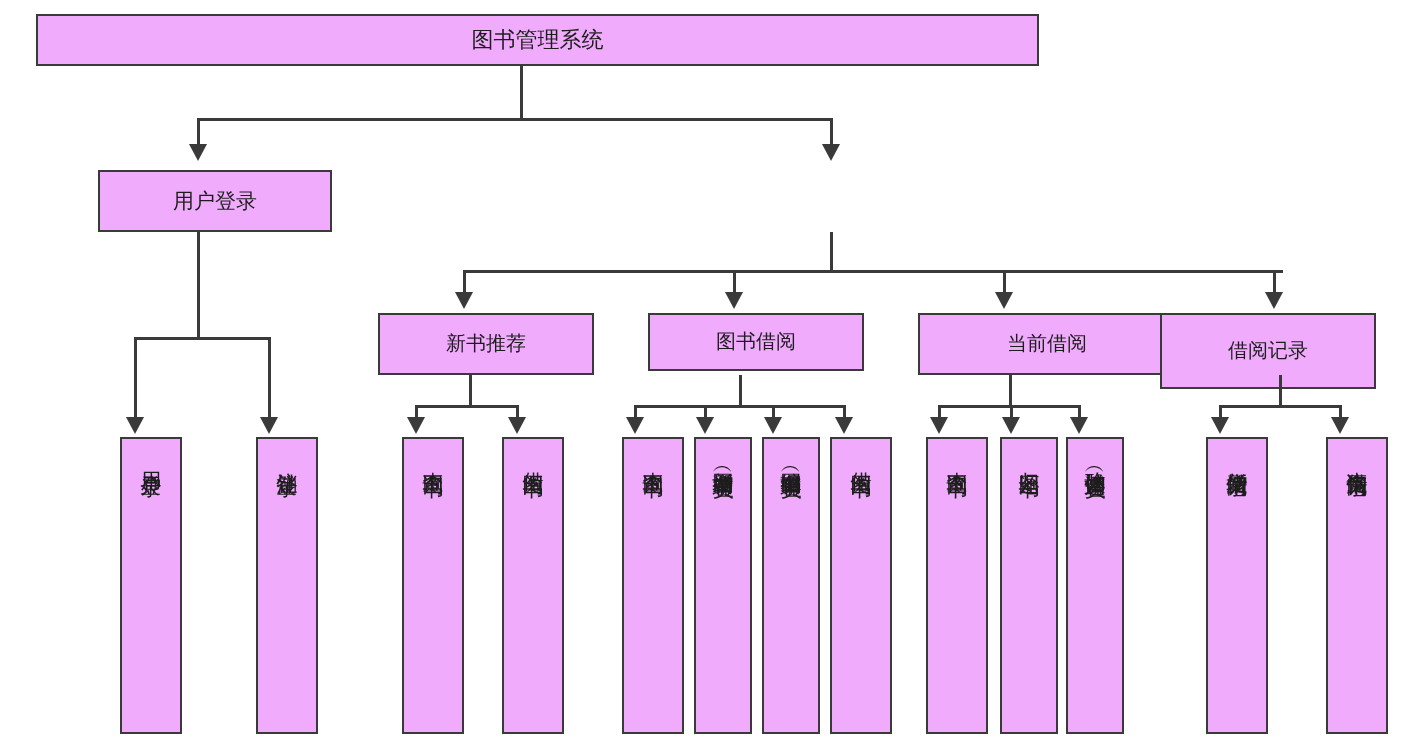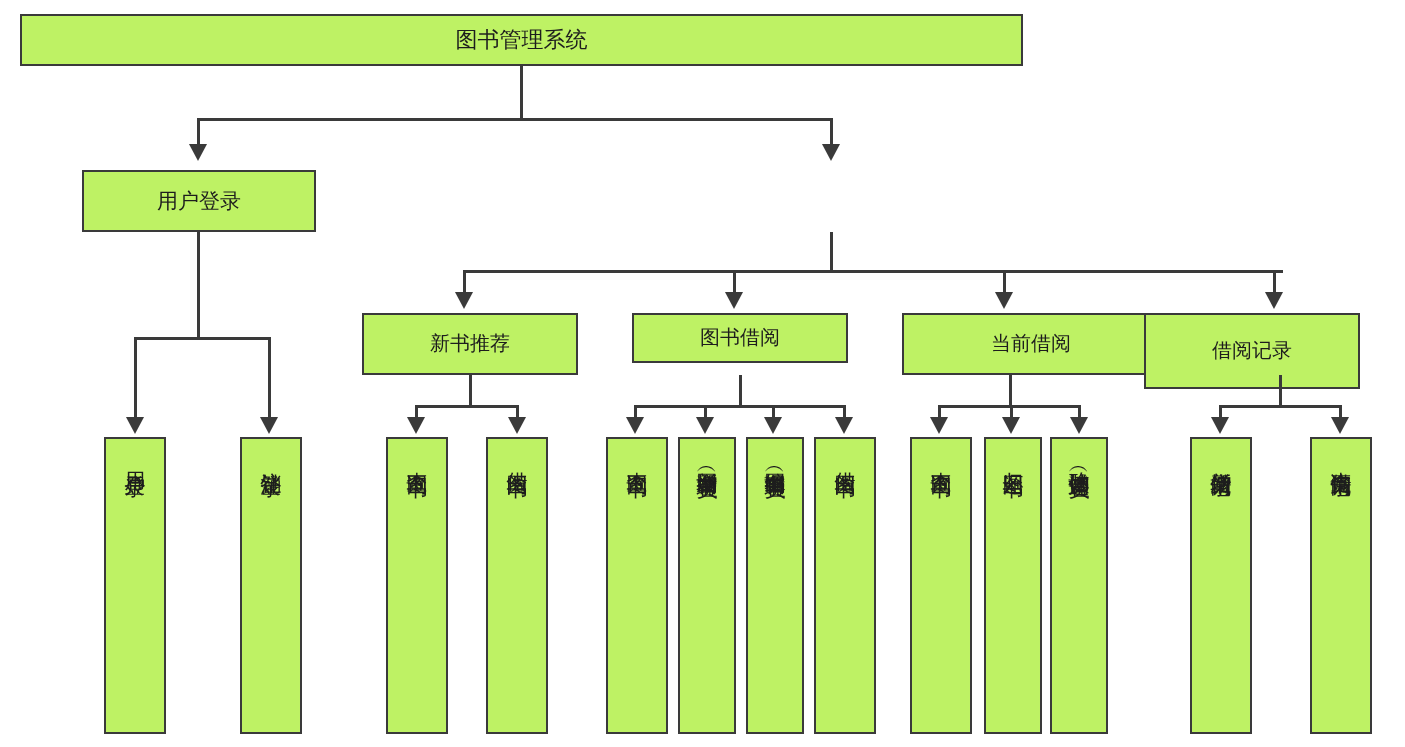--- a/index.html
+++ b/index.html
@@ -11,28 +11,29 @@
     position:relative;
     width:1405px;
     height:747px;
     background:#ffffff;
     overflow:hidden;
   }
   
   .node{
     position:absolute;
     box-sizing:border-box;
-    background:#bef264;
+    background:#f0abfc;
     border:2.5px solid #3a3a3a;
     display:flex;
     align-items:center;
     justify-content:center;
     color:#1d1d1d;
     line-height:1.18;
     text-align:center;
+    margin-left:16px;
   }
   .node.root{
     font-size:22px;
   }
   .node.lvl2{
     font-size:21px;
   }
   .node.lvl3{
     font-size:20px;
   }
@@ -115,21 +116,21 @@
   <div class="vline" style="left:733px;top:270px;height:24px;"></div>
   <div class="arrow" style="left:725px;top:292px;"></div>
   <div class="vline" style="left:1003px;top:270px;height:24px;"></div>
   <div class="arrow" style="left:995px;top:292px;"></div>
   <div class="vline" style="left:1273px;top:270px;height:24px;"></div>
   <div class="arrow" style="left:1265px;top:292px;"></div>
 
   <div class="node lvl3" style="left:362px;top:313px;width:216px;height:62px;">
     <span>新书推荐</span>
   </div>
-  <div class="node lvl3" style="left:632px;top:313px;width:216px;height:50px;">
+  <div class="node lvl3" style="left:632px;top:313px;width:216px;height:58px;">
     <span>图书借阅</span>
   </div>
   <div class="node lvl3" style="left:902px;top:313px;width:258px;height:62px;">
     <span>当前借阅</span>
   </div>
   <div class="node lvl3" style="left:1144px;top:313px;width:216px;height:76px;">
     <span>借阅记录</span>
   </div>
 
   <div class="vline" style="left:469px;top:375px;height:30px;"></div>

